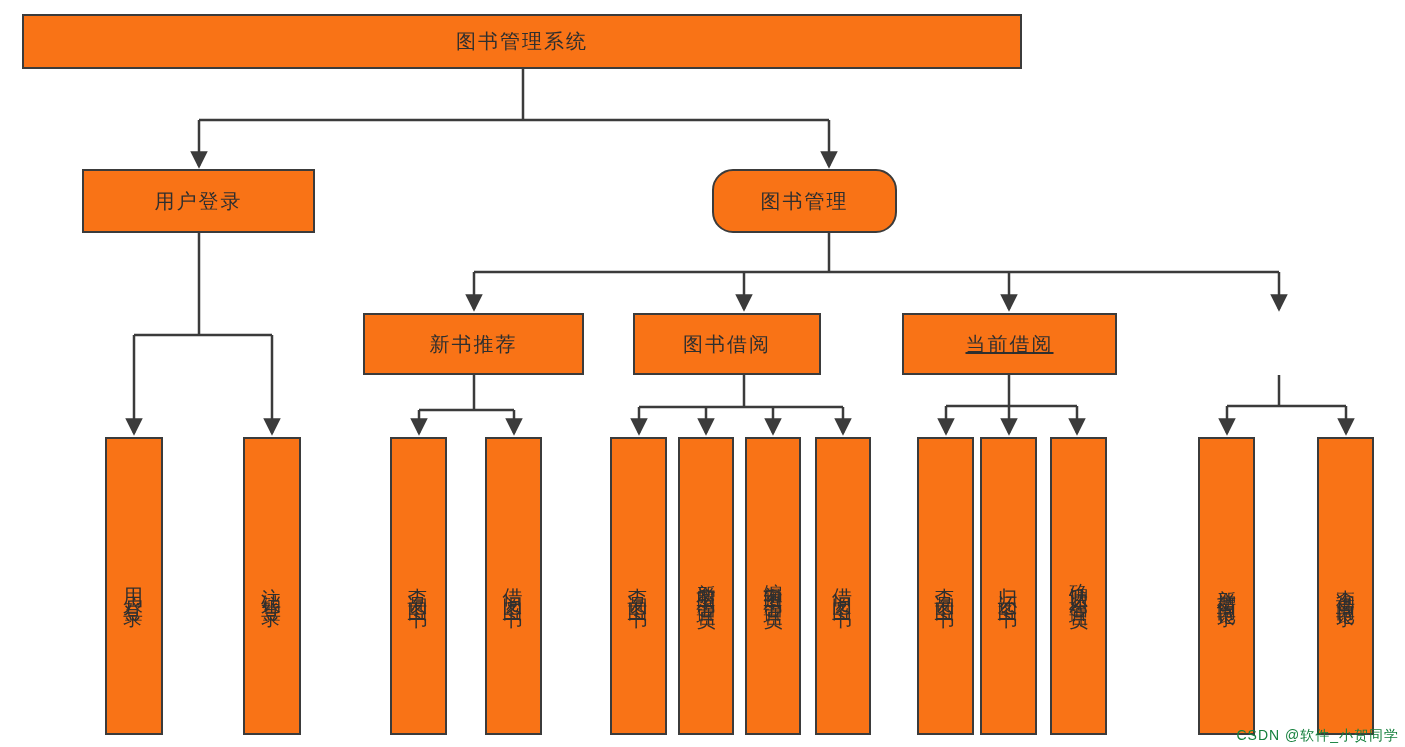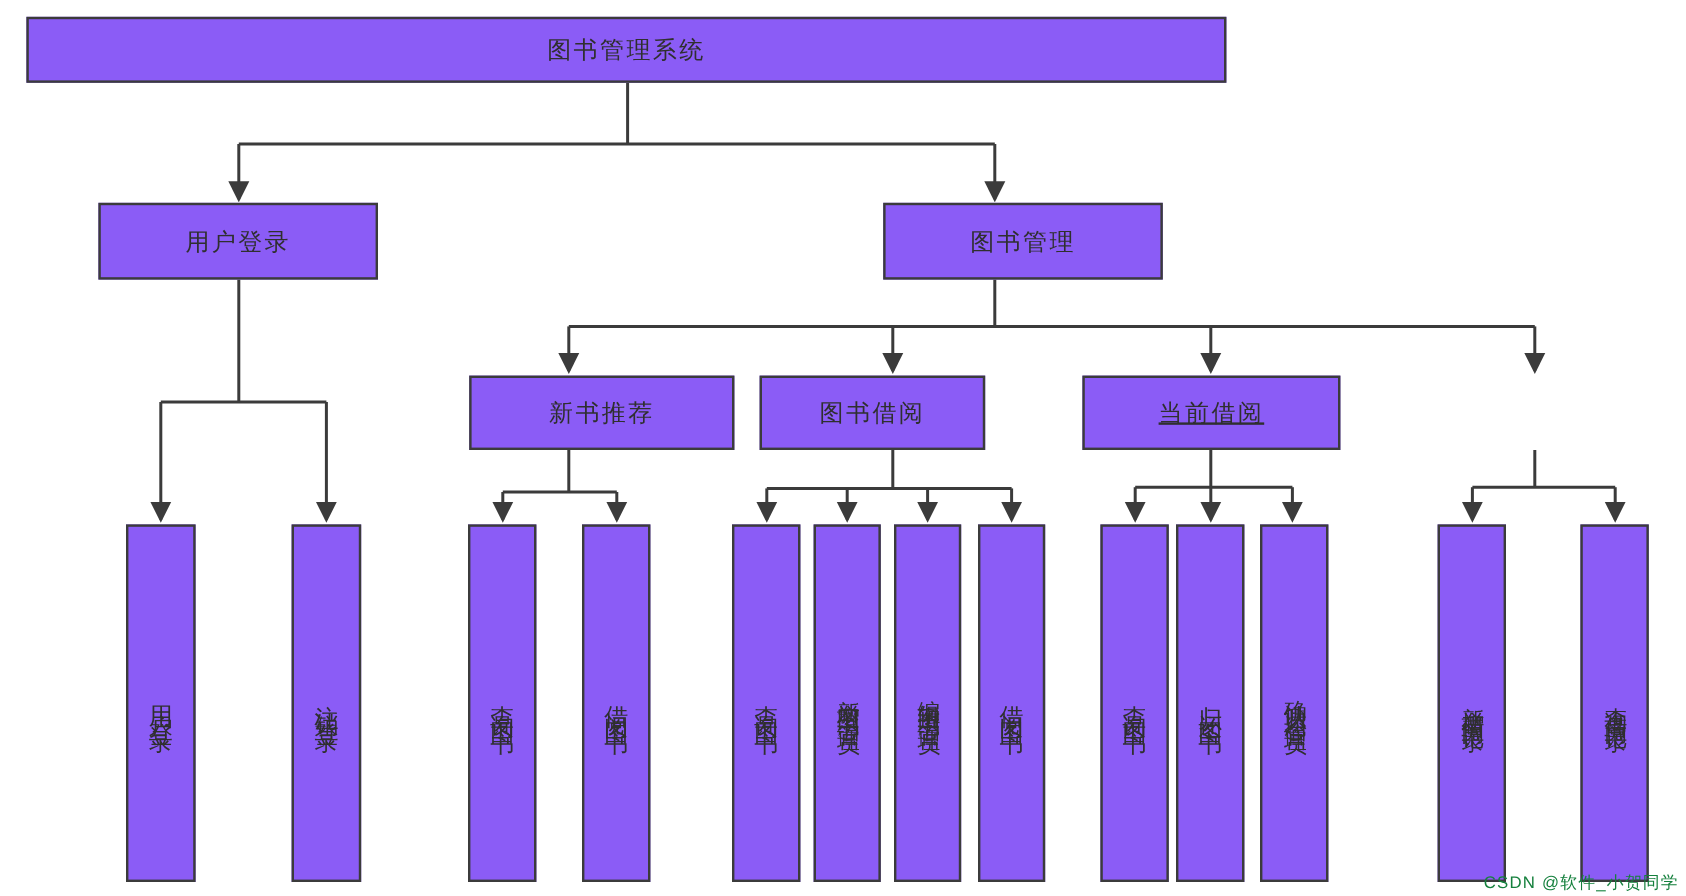--- a/index.html
+++ b/index.html
@@ -6,21 +6,21 @@
   .canvas{
     position:relative;
     width:1405px;height:747px;
     background:#ffffff;
     font-family:"Liberation Sans","DejaVu Sans",sans-serif;
     overflow:hidden;
   }
   .edges{position:absolute;left:0;top:0;width:1405px;height:747px;}
   .box{
     position:absolute;
-    background:#8b5cf6;
+    background:#f97316;
     border:2.5px solid #3b3b3b;
     box-sizing:border-box;
     display:flex;align-items:center;justify-content:center;
     color:#2f2f2f;
     font-size:20px;
     letter-spacing:2px;
     z-index:2;
   }
   .vbox{
     writing-mode:vertical-rl;
@@ -104,23 +104,23 @@
         <line x1="1227" y1="406" x2="1346" y2="406"></line>
         <line x1="1227" y1="406" x2="1227" y2="433" marker-end="url(#arrow)"></line>
         <line x1="1346" y1="406" x2="1346" y2="433" marker-end="url(#arrow)"></line>
       </g>
     </g>
   </svg>
 
   <div class="box" style="left:22px;top:14px;width:1000px;height:55px;">图书管理系统</div>
 
   <div class="box" style="left:82px;top:169px;width:233px;height:64px;">用户登录</div>
-  <div class="box" style="left:736px;top:169px;width:233px;height:64px;">图书管理</div>
+  <div class="box" style="left:712px;top:169px;width:185px;height:64px;border-radius:21px;">图书管理</div>
 
-  <div class="box" style="left:363px;top:313px;width:221px;height:62px;margin-left:28px;">新书推荐</div>
+  <div class="box" style="left:363px;top:313px;width:221px;height:62px;">新书推荐</div>
   <div class="box" style="left:633px;top:313px;width:188px;height:62px;">图书借阅</div>
   <div class="box" style="left:902px;top:313px;width:215px;height:62px;text-decoration:underline;">当前借阅</div>
 
   <div class="box vbox" style="left:105px;top:437px;width:58px;height:298px;">用户登录</div>
   <div class="box vbox" style="left:243px;top:437px;width:58px;height:298px;">注销登录</div>
 
   <div class="box vbox" style="left:390px;top:437px;width:57px;height:298px;">查询图书</div>
   <div class="box vbox" style="left:485px;top:437px;width:57px;height:298px;">借阅图书</div>
 
   <div class="box vbox" style="left:610px;top:437px;width:57px;height:298px;">查询图书</div>

